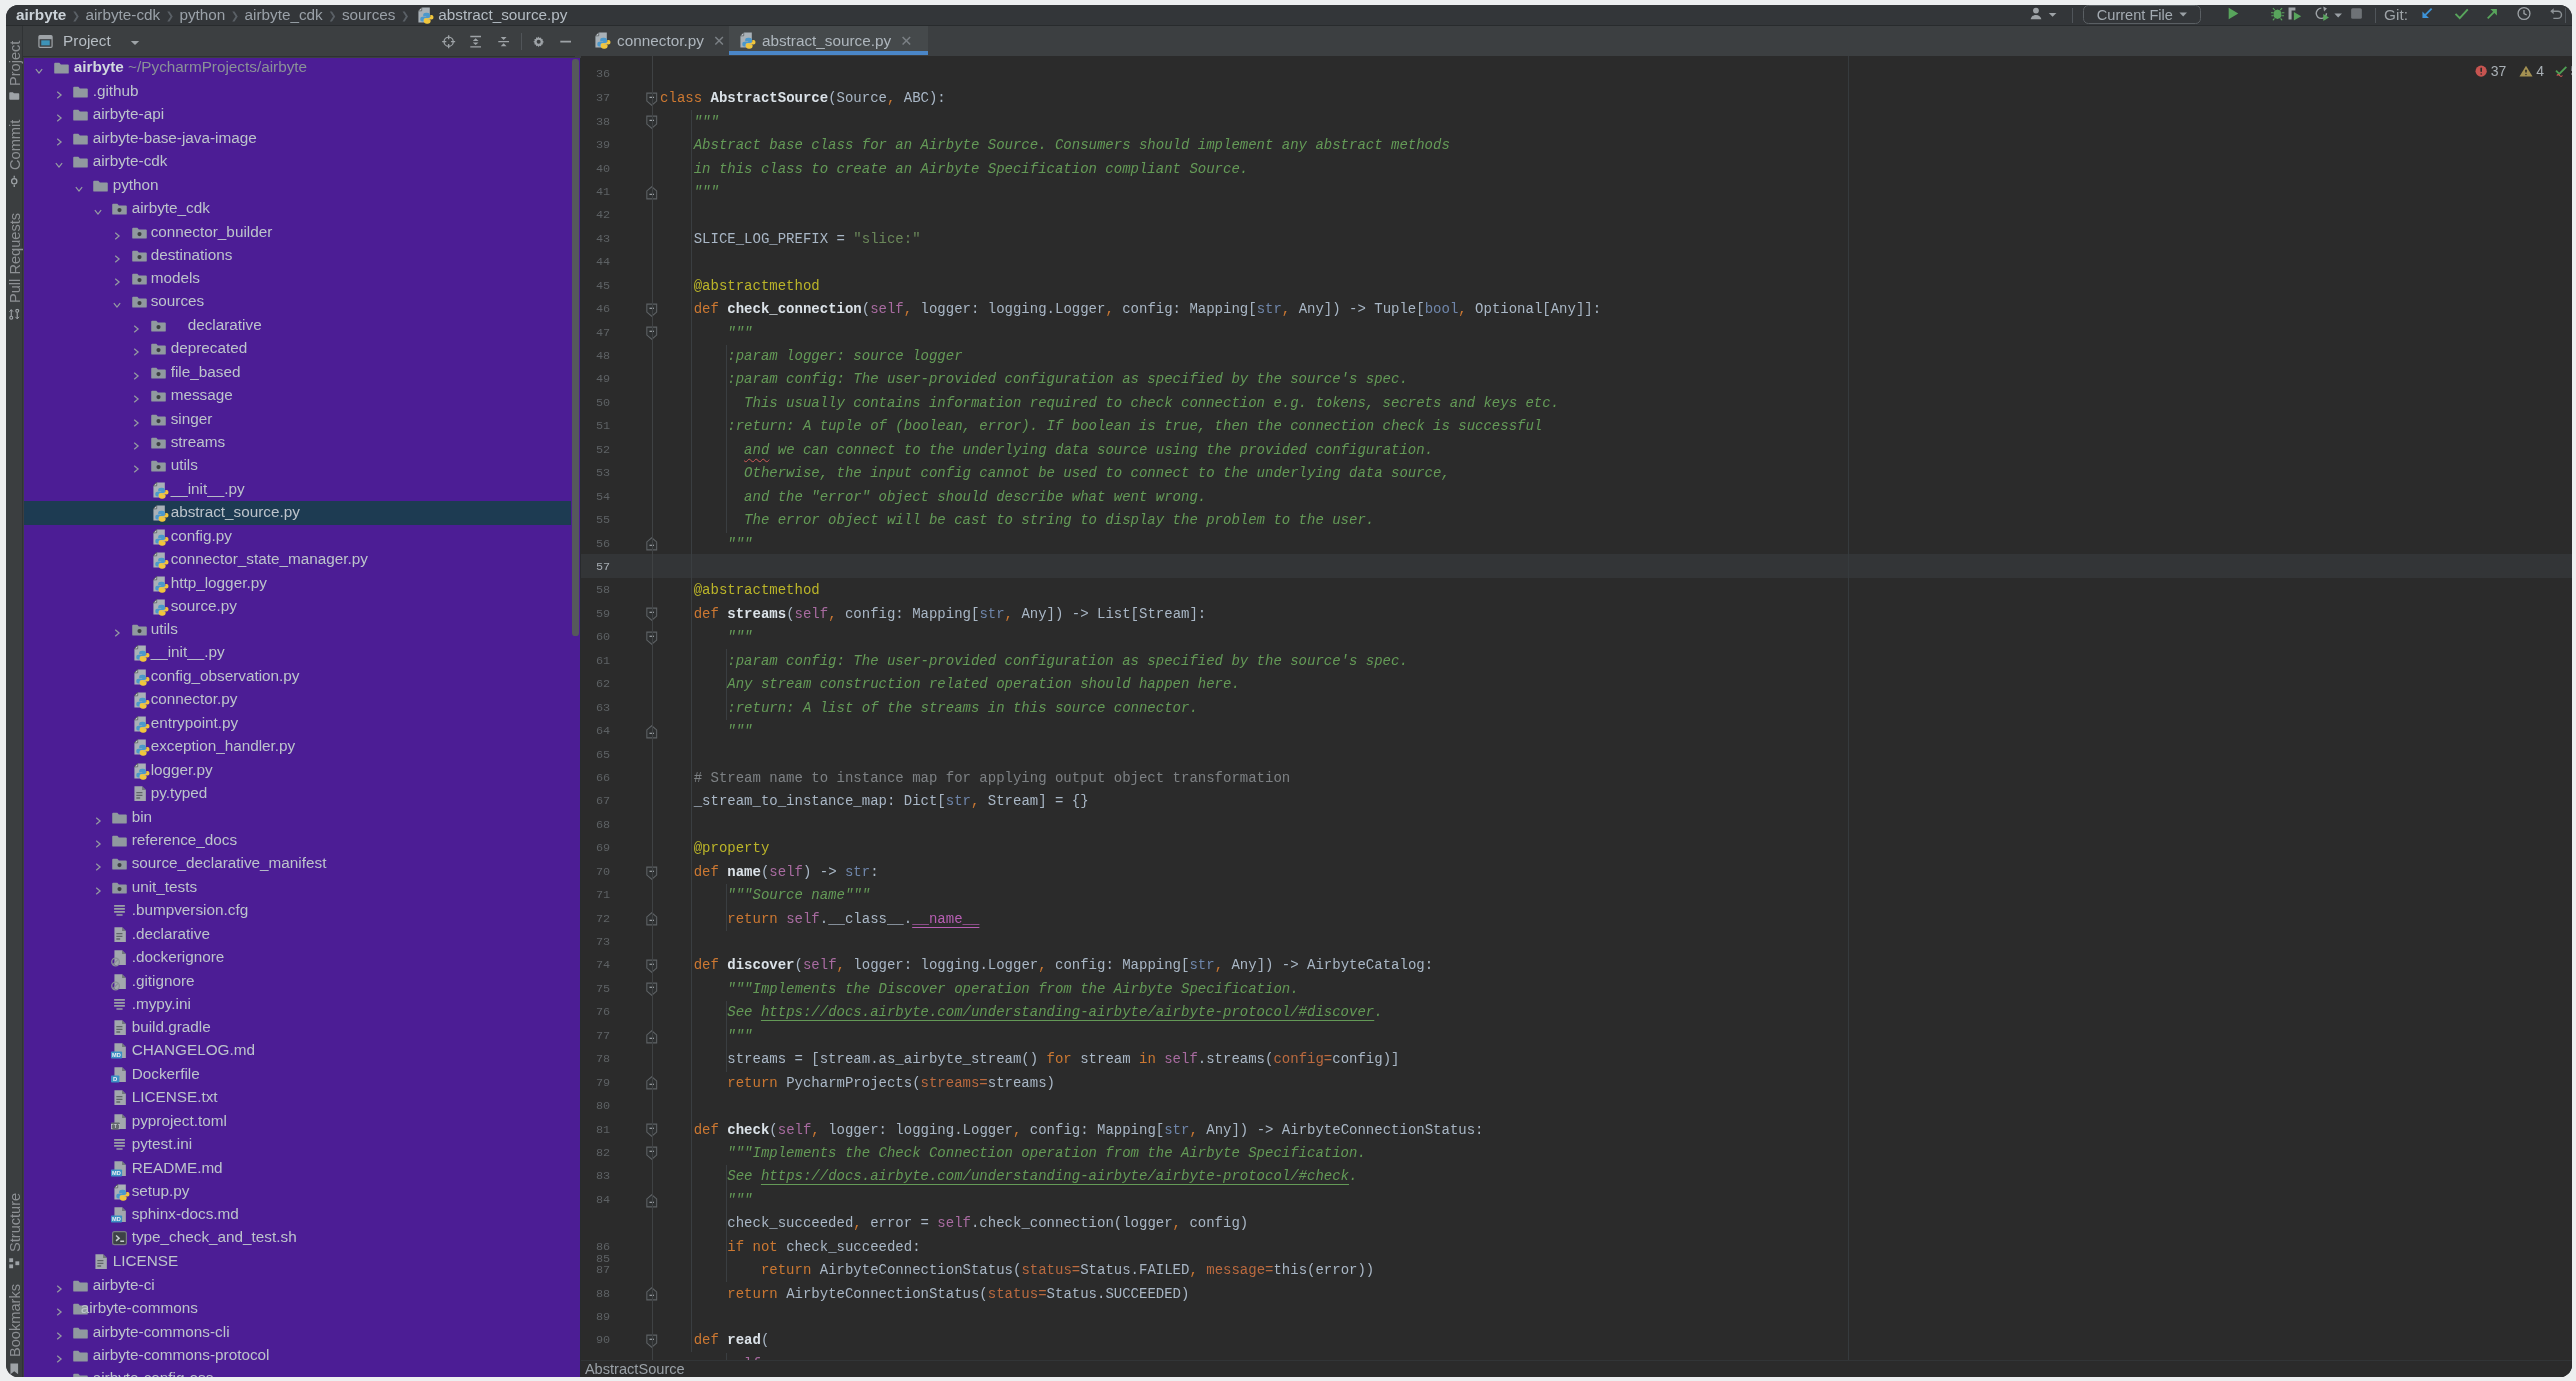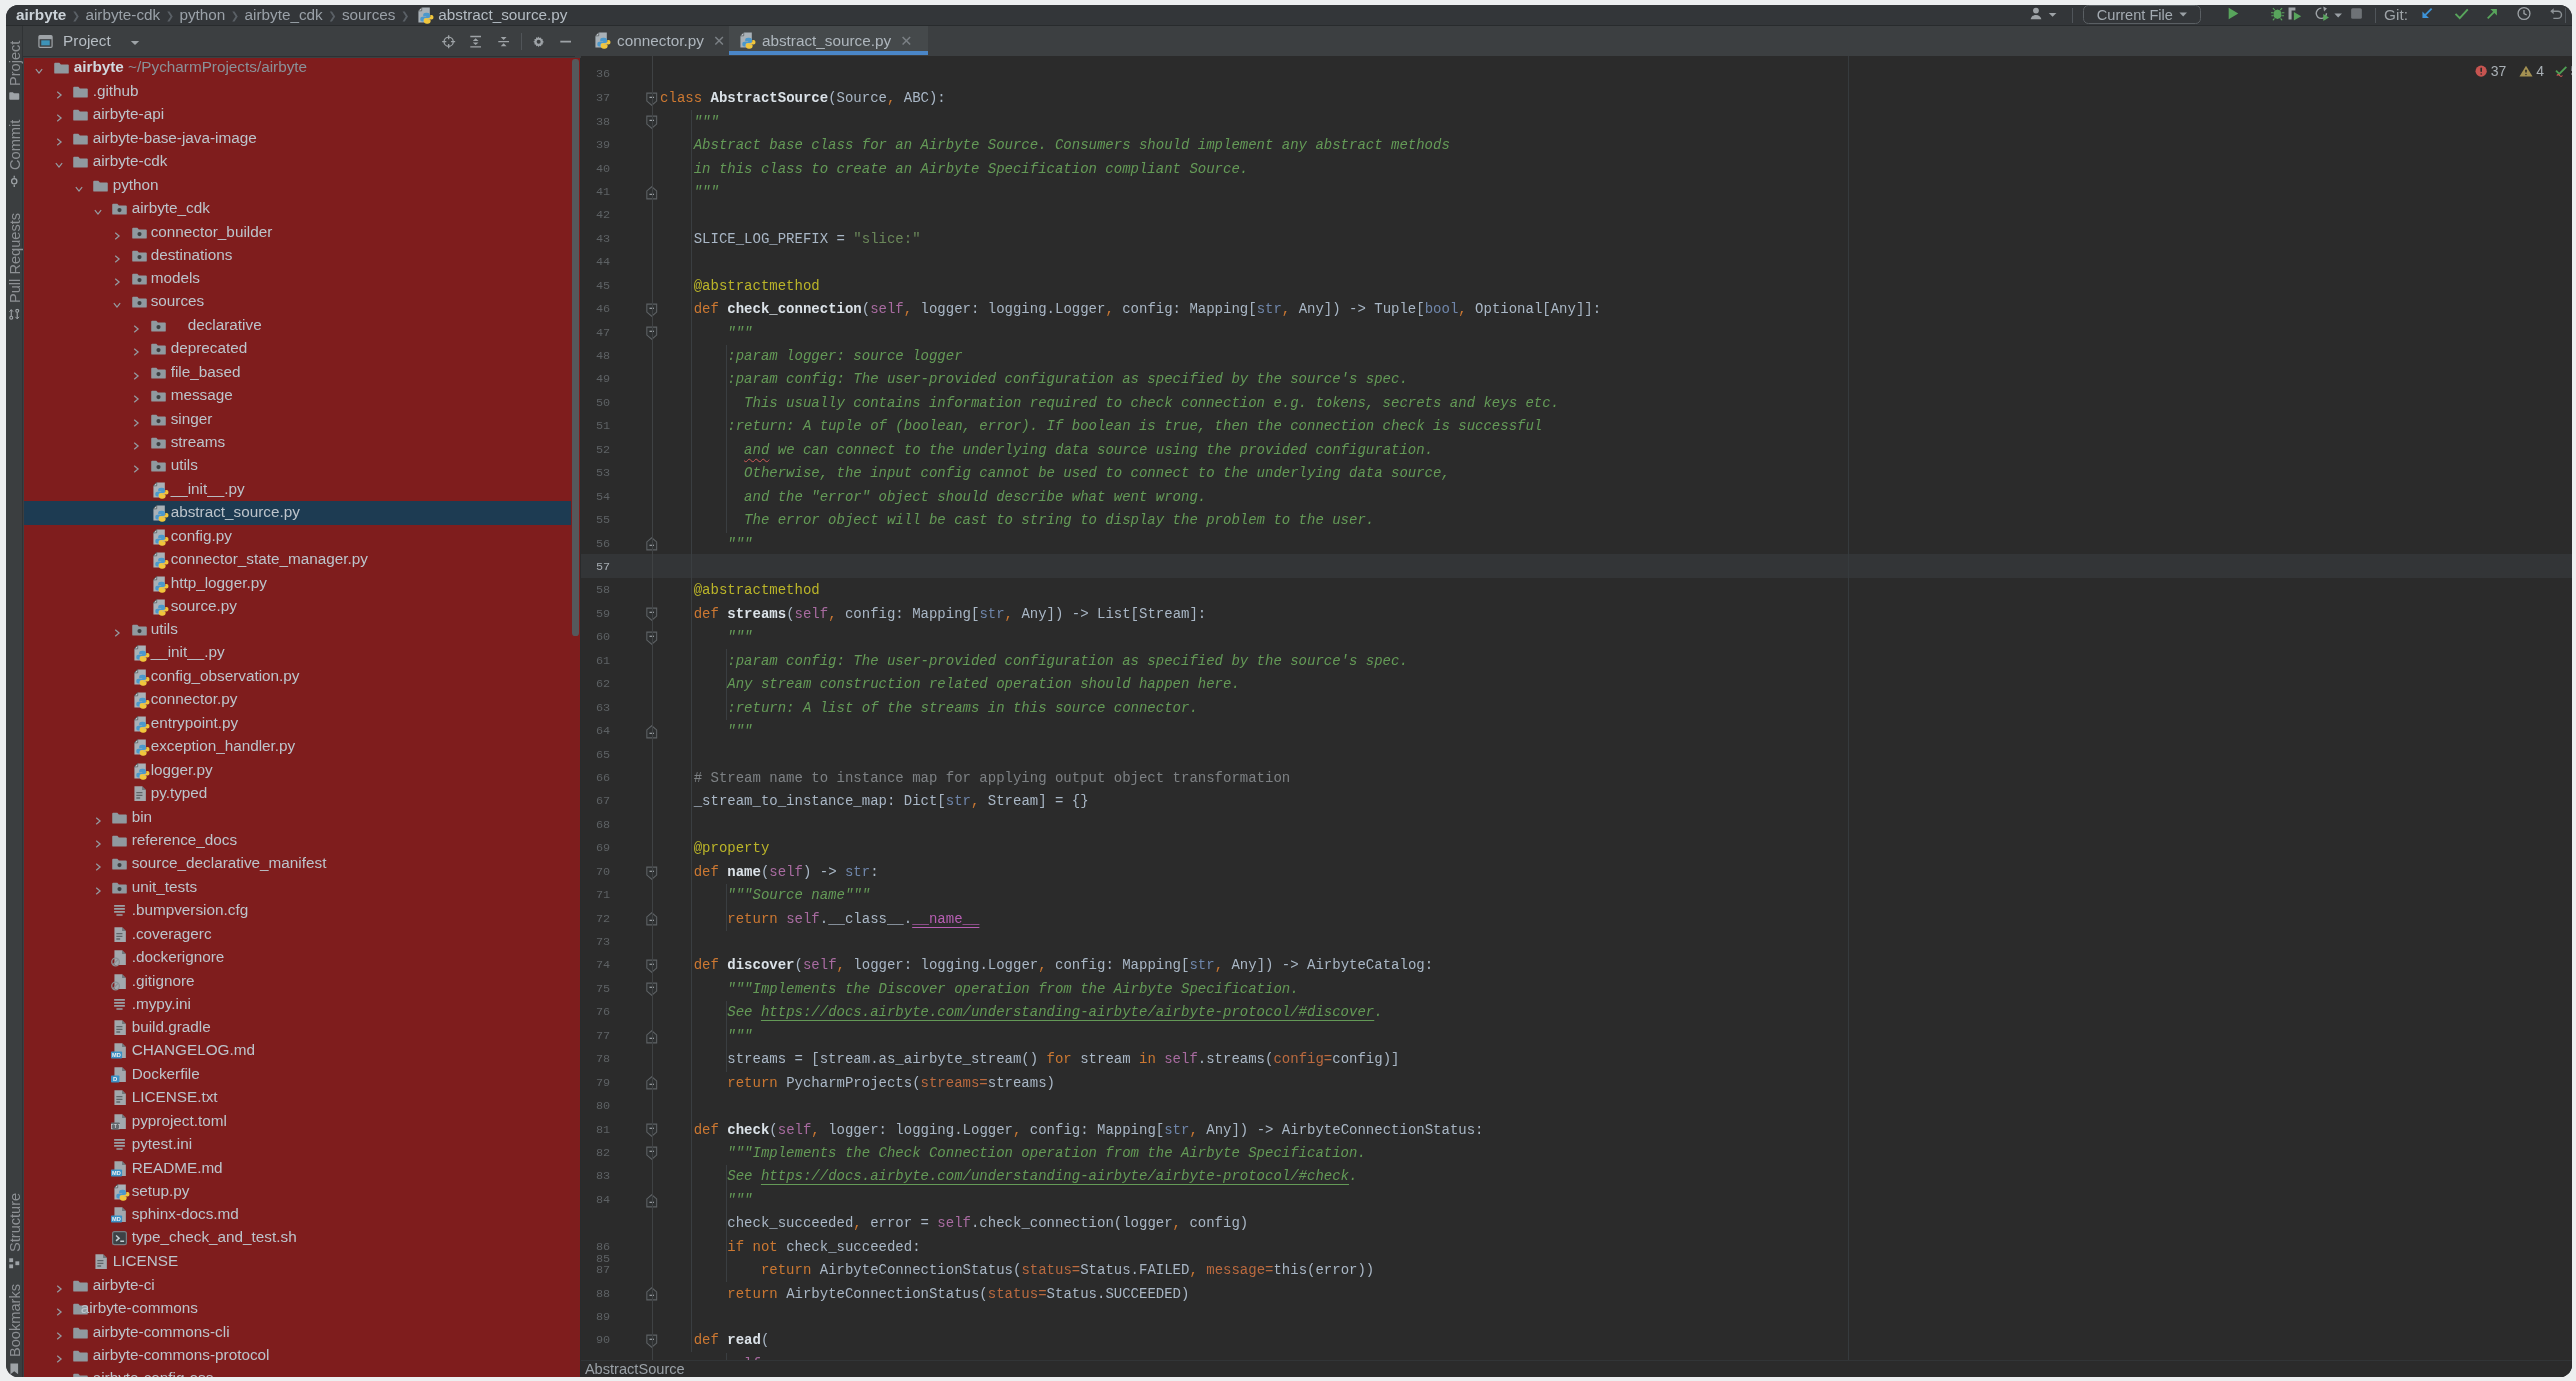--- a/index.html
+++ b/index.html
@@ -15,21 +15,21 @@
 #tabs{position:absolute;left:569px;top:21.5px;right:0;height:29px;background:#3c3f41}
 .tab{position:absolute;top:0;height:29px;display:flex;align-items:center;gap:6.1px;font-size:15.3px;color:#aeb6bd;padding:0 7.7px}
 .tab .x{color:#7b8085;font-size:14.6px;margin-left:3.1px}
 #atab{background:#45494b}
 #tabline{position:absolute;height:3.8px;background:#4a86c8}
 
 #stripe{position:absolute;left:0;top:21.5px;bottom:0;width:17px;background:#3b3e40;border-right:0.8px solid #303335}
 .sbtn{position:absolute;left:0;width:17px;writing-mode:vertical-rl;transform:rotate(180deg);display:flex;align-items:center;gap:5.4px;color:#8d9094;font-size:14.6px}
 .sbtn svg{transform:rotate(180deg)}
 
-#tree{position:absolute;left:17.6px;top:53px;width:557px;bottom:0;background:#7f1d1d;overflow:hidden;border-right:0.8px solid #282b2d}
+#tree{position:absolute;left:17.6px;top:53px;width:557px;bottom:0;background:#4c1d95;overflow:hidden;border-right:0.8px solid #282b2d}
 .trow{position:absolute;left:0;width:100%;height:24px;display:flex;align-items:center;font-size:15.3px;color:#bcc4cb;white-space:nowrap}
 .trow .chev{position:absolute;top:6.1px}
 .trow .tic{position:absolute;top:3.1px}
 .trow .lbl{position:absolute;top:2.3px}
 .trow .path{color:#8a9198;font-weight:normal}
 #selrow{position:absolute;left:0;width:547px;height:24px;background:#1d3b52}
 #vthumb{position:absolute;left:548px;top:1.5px;width:7px;height:577px;background:#55585b;border-radius:3.1px}
 
 #ed{position:absolute;left:575px;top:51px;right:0;bottom:0;background:#2b2b2b}
 #caretline{position:absolute;left:0;width:100%;height:24px;background:#333537}
@@ -574,21 +574,21 @@
             <path d="M4 5h14M4 9h14M4 13h14M7 17h8" stroke="#9aa0a5" stroke-width="2.2"></path>
           </svg></span>
         <span class="lbl" style="left:108px">.bumpversion.cfg</span>
       </div>
 <div class="trow" style="top:865px">
         <span class="tic" style="left:87px"><svg width="16" height="18.4" viewBox="0 0 21 24">
             <path d="M4.5 1.5h10l5 5V21h-15z" fill="#a2a8ad"></path>
             <path d="M14.5 1.5l5 5h-5z" fill="#70767b"></path>
             <path d="M7 10h8M7 13.5h8M7 17h5" stroke="#5f6468" stroke-width="1.7"></path>
           </svg></span>
-        <span class="lbl" style="left:108px">.coveragerc</span>
+        <span class="lbl" style="left:108px">.declarative</span>
       </div>
 <div class="trow" style="top:888px">
         <span class="tic" style="left:87px"><svg width="16" height="18.4" viewBox="0 0 21 24">
             <path d="M4.5 1.5h10l5 5V21h-15z" fill="#a2a8ad"></path>
             <path d="M14.5 1.5l5 5h-5z" fill="#70767b"></path>
             <circle cx="6" cy="17" r="5" fill="none" stroke="#8b9196" stroke-width="1.7"></circle>
             <path d="M2.6 20.4l6.8-6.8" stroke="#8b9196" stroke-width="1.7"></path>
           </svg></span>
         <span class="lbl" style="left:108px">.dockerignore</span>
       </div>

